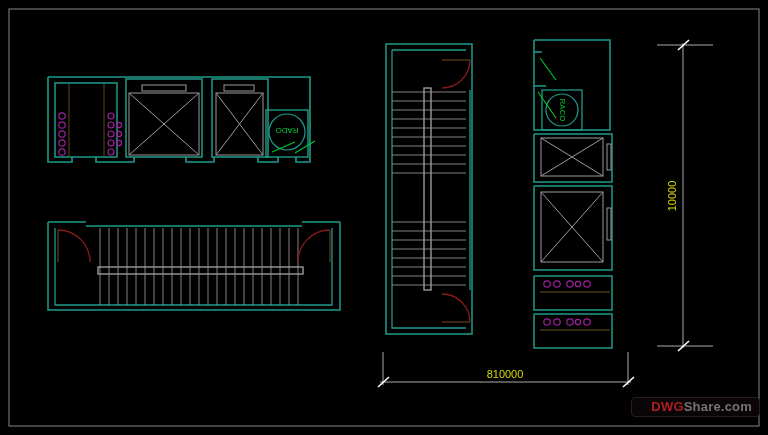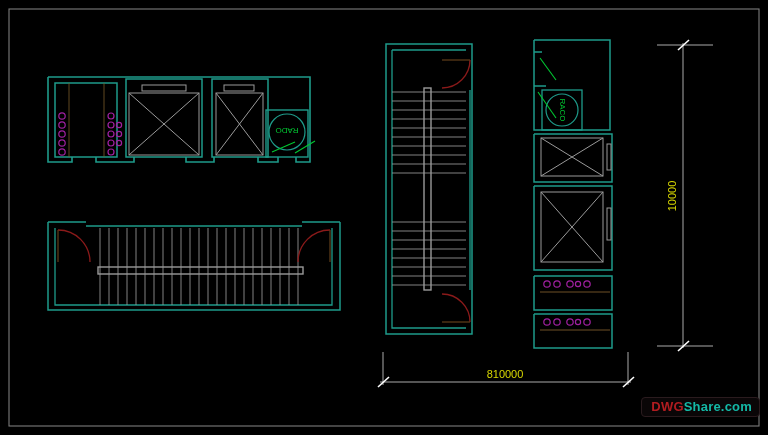--- a/index.html
+++ b/index.html
@@ -3,25 +3,25 @@
 <meta charset="utf-8">
 <title>CAD Drawing</title>
 <style>
   html,body{margin:0;padding:0;background:#000;}
   body{width:768px;height:435px;overflow:hidden;
        font-family:"Liberation Sans",sans-serif;}
   #stage{position:relative;width:768px;height:435px;background:#000;}
   #cad{position:absolute;left:0;top:0;}
   .wm{position:absolute;right:8px;bottom:18px;
       display:flex;align-items:center;
-      padding:2px 7px 3px 9px;border-radius:4px;
+      padding:2px 7px 3px 19px;border-radius:4px;
       background:#0a0607;border:1px solid #2a1b1e;
       font-size:13px;letter-spacing:.2px;line-height:1;}
   .wm .d{color:#b01c20;font-weight:700;}
-  .wm .s{color:#14b8a6;font-weight:700;}
+  .wm .s{color:#737373;font-weight:700;}
 </style>
 </head>
 <body>
 
 <div id="stage">
 
   <svg id="cad" width="768" height="435" viewBox="0 0 768 435">
 
     <rect x="0" y="0" width="768" height="435" fill="#000"></rect>
 

